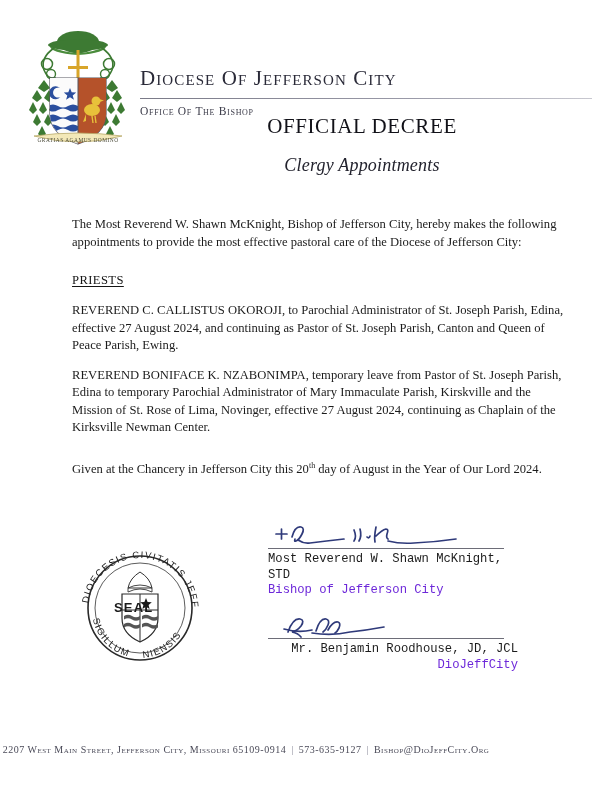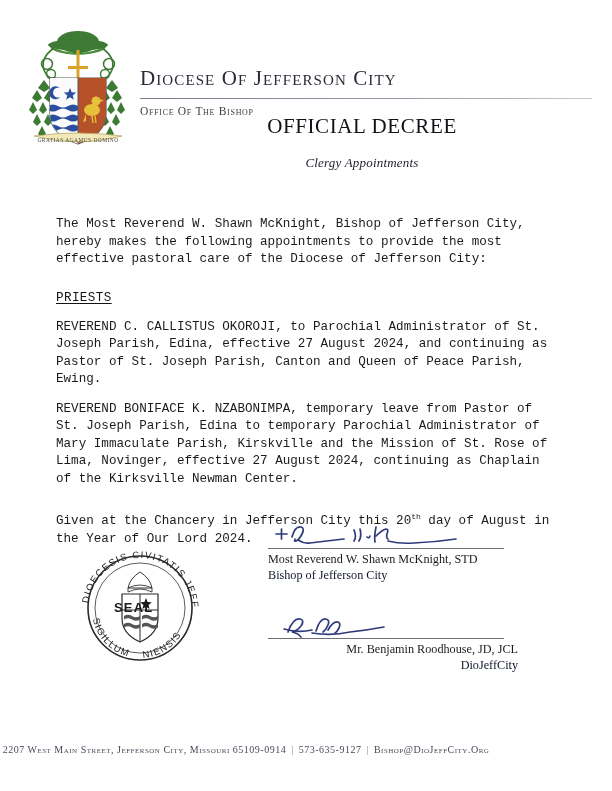--- a/index.html
+++ b/index.html
@@ -68,34 +68,33 @@
     font-size: 21px;
     letter-spacing: 0.6px;
     color: #111118;
     width: 420px;
     margin-left: 12px;
   }
   .subtitle {
     margin-top: 16px;
     text-align: center;
     font-style: italic;
-    font-size: 13px;
+    font-size: 18px;
     color: #23232e;
     width: 420px;
     margin-left: 12px;
     letter-spacing: 0.2px;
   }
 
   
   .body-block {
     position: absolute;
-    left: 56px;
+    left: 72px;
     top: 216px;
     width: 494px;
-    font-family: Liberation Mono, monospace;
   }
   .para {
     font-size: 12.6px;
     line-height: 17.5px;
     text-align: left;
     color: #1b1b1b;
     margin: 0 0 13px 0;
   }
   .section-head {
     text-align: left;
@@ -107,21 +106,21 @@
   .section-head span {
     text-decoration: underline;
     text-underline-offset: 2px;
   }
   .appointment { margin-bottom: 12px; }
   .given { margin-top: 20px; }
   sup { font-size: 8px; vertical-align: super; }
 
   
   .sig-area { position: absolute; left: 0; top: 520px; width: 612px; }
-  .sig-block { position: absolute; left: 268px; width: 250px; }
+  .sig-block { position: absolute; left: 268px; width: 250px; font-family: Liberation Mono, monospace; }
   .sig-block.one { top: 0; }
   .sig-block.two { top: 90px; text-align: right; }
   .sig-ink {
     height: 28px;
     position: relative;
     overflow: visible;
   }
   .sig-line {
     width: 236px;
     height: 1px;
@@ -129,21 +128,21 @@
     margin-bottom: 3px;
   }
   .sig-name {
     font-size: 12.2px;
     line-height: 15.5px;
     color: #1b1b1b;
   }
   .sig-role {
     font-size: 12.2px;
     line-height: 15.5px;
-    color: #0f172a;
+    color: #6d28d9;
   }
 
   
   .seal {
     position: absolute;
     left: 68px;
     top: 548px;
     width: 145px;
     height: 118px;
   }

